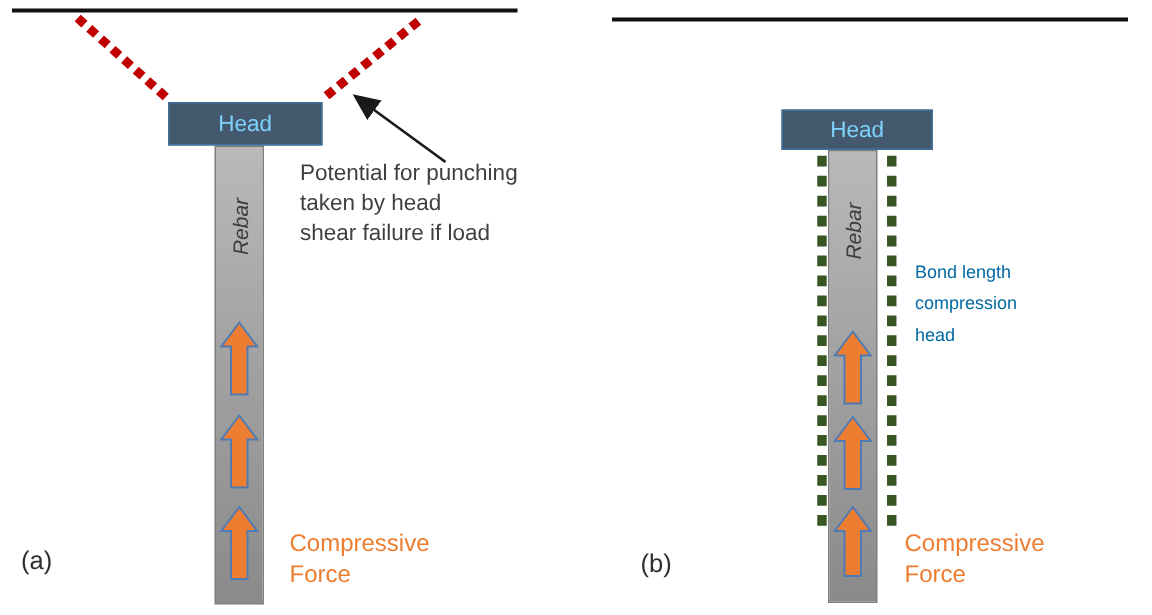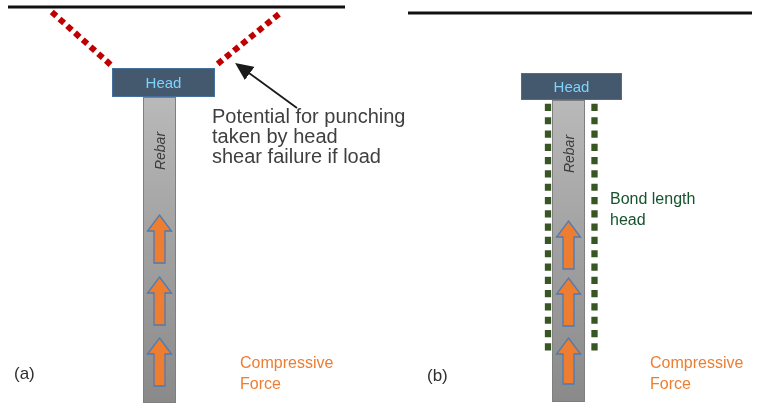--- a/index.html
+++ b/index.html
@@ -22,29 +22,29 @@
   }
   .head{
     position:absolute;background:#44586e;border:1.5px solid #41719c;box-sizing:border-box;
     display:flex;align-items:center;justify-content:center;
     font-size:15px;color:#7dd3fc;
   }
   .head-a{left:112px;top:68px;width:103px;height:29px;}
   .head-b{left:521px;top:73px;width:101px;height:27px;}
   svg.overlay{position:absolute;left:0;top:0;pointer-events:none;}
   .annotation{
-    position:absolute;left:212px;top:106px;
-    font-size:20px;line-height:20px;color:#3f3f3f;white-space:nowrap;
+    position:absolute;left:200px;top:106px;
+    font-size:15px;line-height:20px;color:#3f3f3f;white-space:nowrap;
   }
   .bond-text{
-    position:absolute;left:610px;top:188px;
-    font-size:16px;line-height:21px;color:#14532d;white-space:nowrap;
+    position:absolute;left:610px;top:171px;
+    font-size:12px;line-height:21px;color:#0369a1;white-space:nowrap;
   }
   .force-text{
-    font-size:16px;line-height:21px;color:#ed7d31;white-space:nowrap;position:absolute;margin-left:47px;
+    font-size:16px;line-height:21px;color:#ed7d31;white-space:nowrap;position:absolute;
   }
   .force-a{left:193px;top:352px;}
   .force-b{left:603px;top:352px;}
   .caption{position:absolute;font-size:17px;color:#2f2f2f;}
   .caption-a{left:14px;top:364px;}
   .caption-b{left:427px;top:366px;}
   .line-block span{display:block;}
   polygon.arrow{stroke:#4e7ab5;stroke-width:1.3;}
 </style>
 </head>
@@ -94,20 +94,21 @@
   </svg>
 
   <div class="annotation line-block">
     <span>Potential for punching</span>
     <span>taken by head</span>
     <span>shear failure if load</span>
   </div>
 
   <div class="bond-text line-block">
     <span>Bond length</span>
+    <span>compression</span>
     <span>head</span>
   </div>
 
   <div class="force-text force-a line-block">
     <span>Compressive</span>
     <span>Force</span>
   </div>
   <div class="force-text force-b line-block">
     <span>Compressive</span>
     <span>Force</span>

